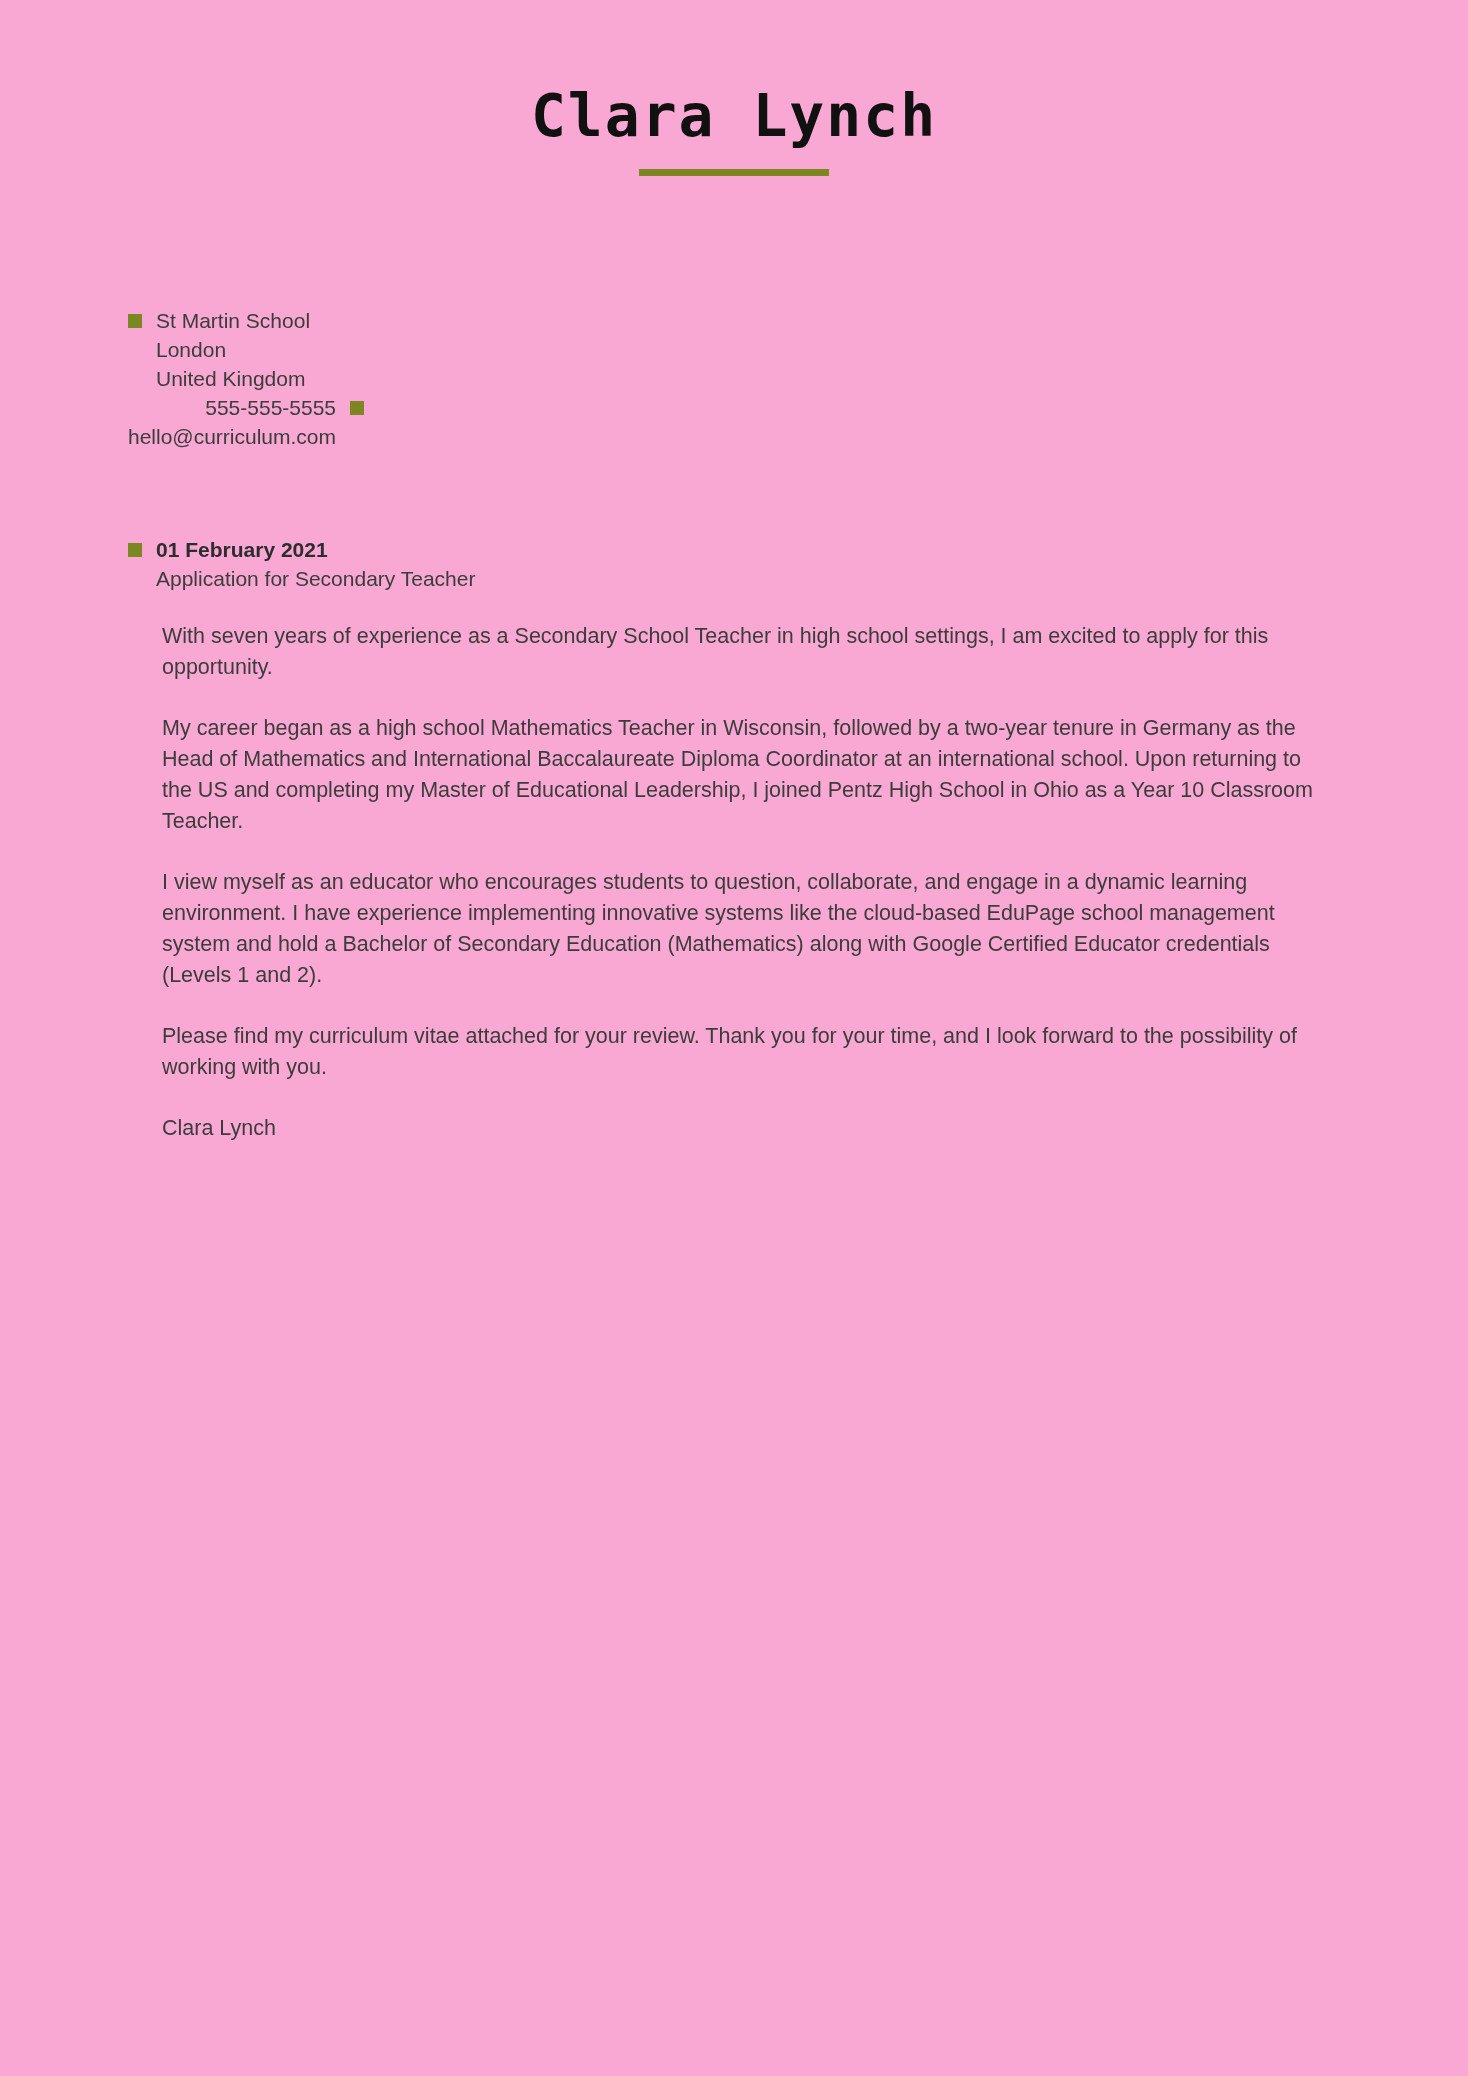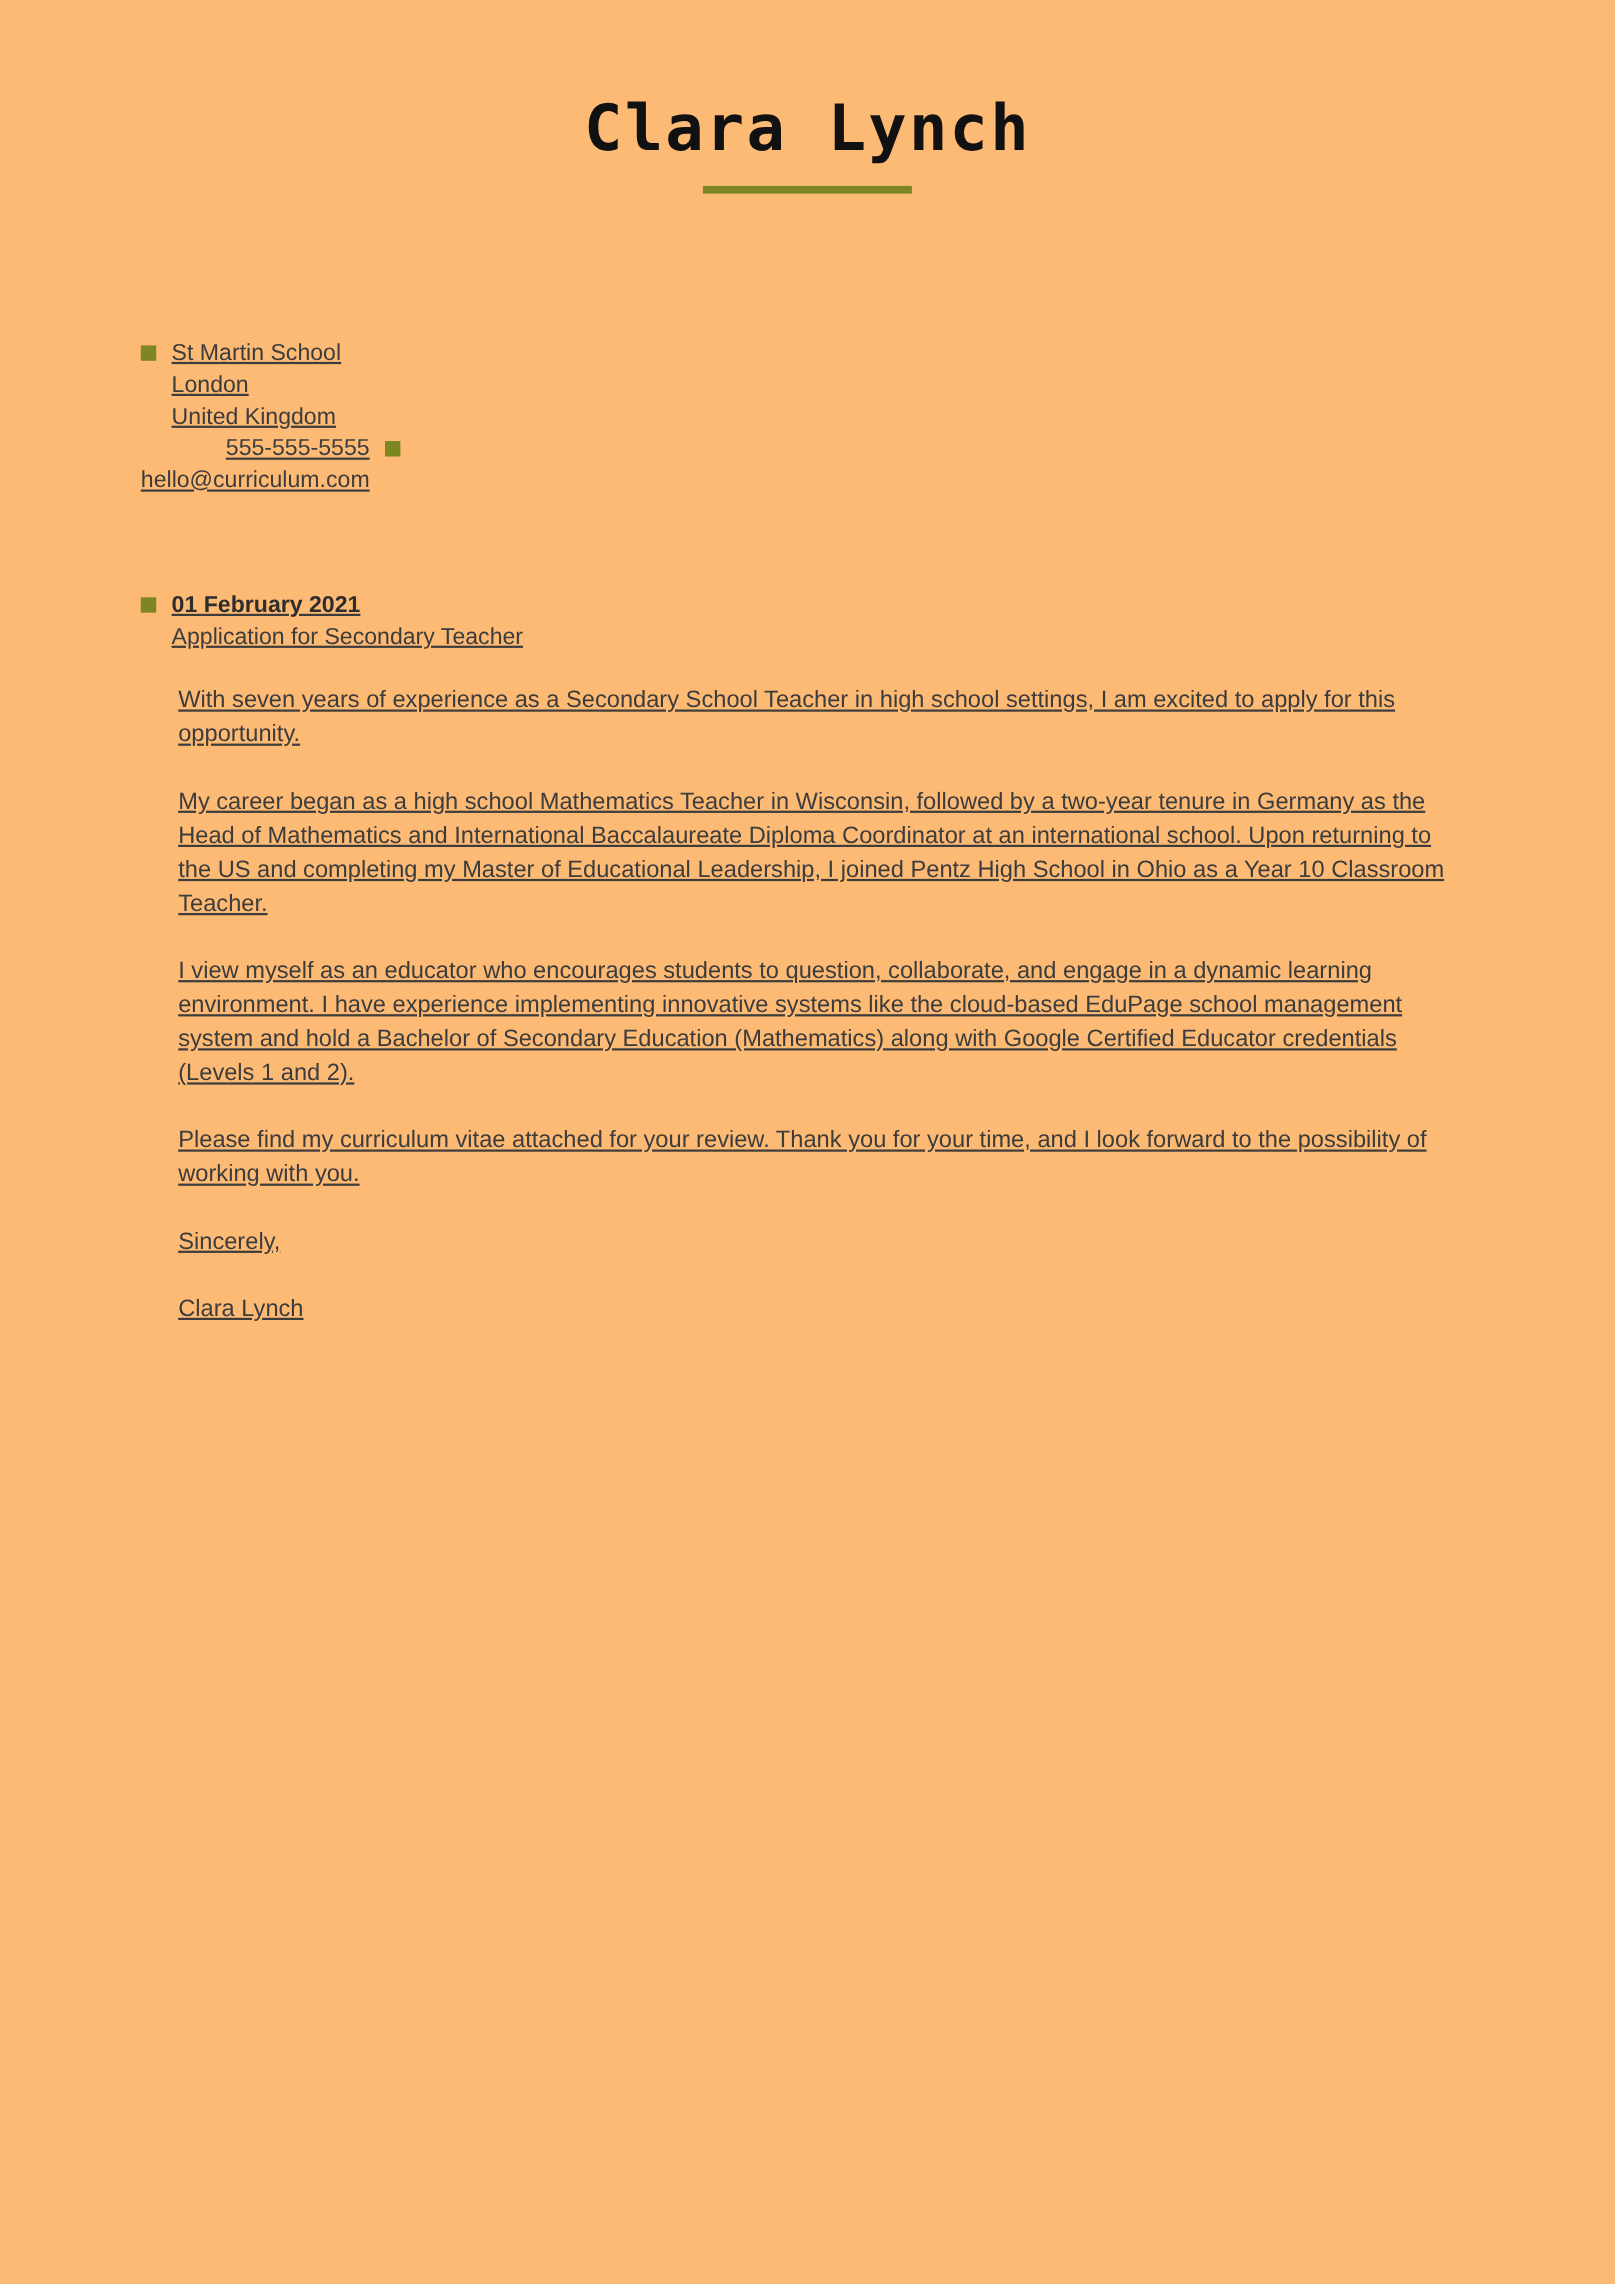--- a/index.html
+++ b/index.html
@@ -13,23 +13,22 @@
     height: 2076px;
     font-family: "Liberation Sans", sans-serif;
     color: #3c3c3c;
     -webkit-font-smoothing: antialiased;
   }
 
   .page {
     position: relative;
     width: 1468px;
     height: 2076px;
-    background: #fdba74;
+    background: #f9a8d4;
     box-sizing: border-box;
-    text-decoration: underline;
   }
 
   
   .letter-header {
     padding-top: 86px;
     text-align: center;
   }
   .candidate-name {
     font-family: "DejaVu Sans Mono", "Liberation Mono", monospace;
     font-weight: 700;
@@ -149,17 +148,16 @@
       <div class="date">01 February 2021</div>
       <div class="subject">Application for Secondary Teacher</div>
     </div>
   </div>
 
   <div class="letter-body">
     <p>With seven years of experience as a Secondary School Teacher in high school settings, I am excited to apply for this opportunity.</p>
     <p>My career began as a high school Mathematics Teacher in Wisconsin, followed by a two-year tenure in Germany as the Head of Mathematics and International Baccalaureate Diploma Coordinator at an international school. Upon returning to the US and completing my Master of Educational Leadership, I joined Pentz High School in Ohio as a Year 10 Classroom Teacher.</p>
     <p>I view myself as an educator who encourages students to question, collaborate, and engage in a dynamic learning environment. I have experience implementing innovative systems like the cloud-based EduPage school management system and hold a Bachelor of Secondary Education (Mathematics) along with Google Certified Educator credentials (Levels 1 and 2).</p>
     <p>Please find my curriculum vitae attached for your review. Thank you for your time, and I look forward to the possibility of working with you.</p>
-    <p class="signoff">Sincerely,</p>
     <p class="signature-name">Clara Lynch</p>
   </div>
 
 </div>
 
 </body></html>

